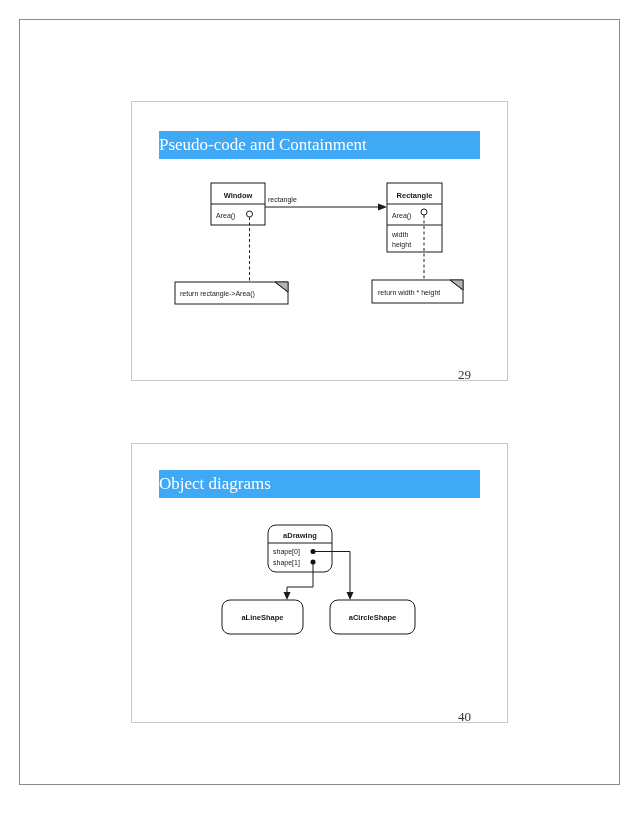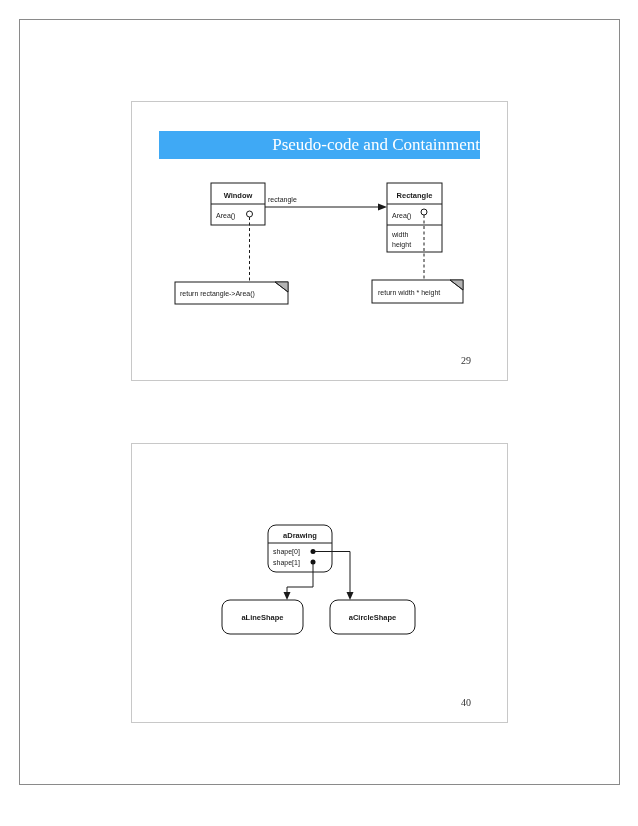--- a/index.html
+++ b/index.html
@@ -5,26 +5,26 @@
   html,body{margin:0;padding:0;background:#fff;}
   .page{position:relative;width:638px;height:826px;background:#ffffff;overflow:hidden;
         font-family:"Liberation Sans",sans-serif;}
   .page-border{position:absolute;left:19px;top:19px;width:599px;height:764px;
         border:1px solid #8a8a8a;}
   .slide{position:absolute;left:131px;width:375px;height:278px;background:#fff;
         border:1px solid #c8c8c8;}
   .slide.s1{top:101px;}
   .slide.s2{top:443px;}
   .slide-title{position:absolute;left:27px;top:29px;width:321px;height:28px;
-        background:#3fa9f5;color:#ffffff;text-align:right;line-height:28px;
+        background:#3fa9f5;color:#ffffff;text-align:left;line-height:28px;
         font-family:"Liberation Serif",serif;font-size:17px;}
   .slide.s2 .slide-title{top:26px;}
   .diagram{position:absolute;left:0;top:0;width:375px;height:278px;}
-  .page-num{position:absolute;right:36px;top:253px;font-family:"Liberation Serif",serif;
-        font-size:10px;color:#333;margin-left:39px;}
+  .page-num{position:absolute;right:36px;top:265px;font-family:"Liberation Serif",serif;
+        font-size:13px;color:#333;margin-left:39px;}
   
   .box{fill:#ffffff;stroke:#1a1a1a;stroke-width:1;}
   .ln{stroke:#1a1a1a;stroke-width:1;fill:none;}
   .dash{stroke:#1a1a1a;stroke-width:1;stroke-dasharray:3 2.5;fill:none;}
   .fold{fill:#b4b4b4;stroke:#1a1a1a;stroke-width:0.8;}
   .arrow{fill:#1a1a1a;stroke:none;}
   .dot{fill:#111;stroke:none;}
   .lollipop{fill:#ffffff;stroke:#1a1a1a;stroke-width:1;}
   text{font-family:"Liberation Sans",sans-serif;font-size:7px;fill:#1a1a1a;}
   text.bold{font-weight:bold;font-size:7.5px;}
@@ -115,15 +115,18 @@
         <rect class="box" x="90" y="156" width="81" height="34" rx="8" ry="8"></rect>
         <text class="bold mid" x="130.5" y="176">aLineShape</text>
       </g>
 
       <g>
         <rect class="box" x="198" y="156" width="85" height="34" rx="8" ry="8"></rect>
         <text class="bold mid" x="240.5" y="176">aCircleShape</text>
       </g>
     </svg>
 
+    <div class="slide-title" style="background: rgb(63, 169, 245); color: rgb(255, 255, 255);">
+      <span>Object diagrams</span>
+    </div>
     <div class="page-num">40</div>
   </div>
 </div>
 
 </body></html>

